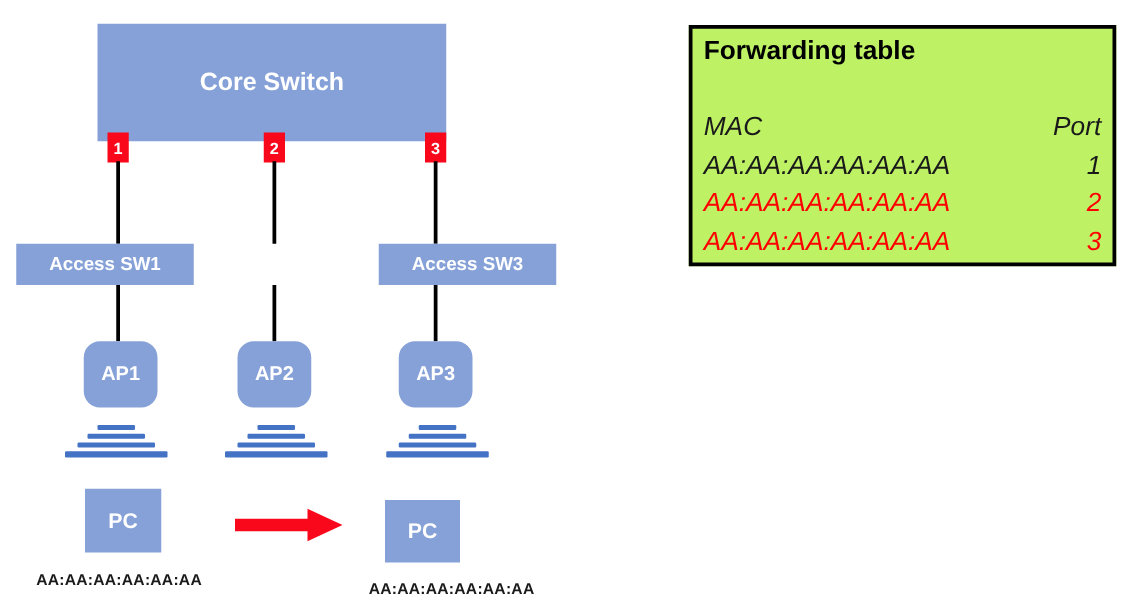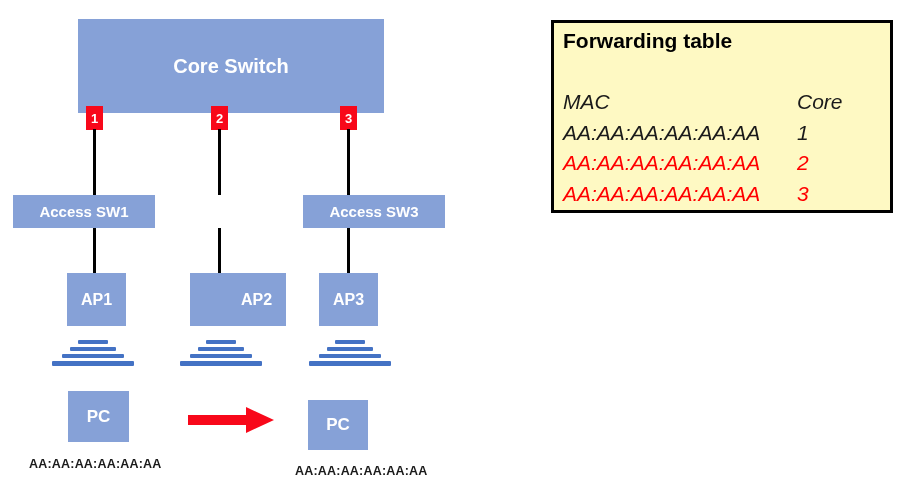--- a/index.html
+++ b/index.html
@@ -14,28 +14,28 @@
   .node {
     position: absolute;
     background: #86A1D7;
     color: #ffffff;
     display: flex;
     align-items: center;
     justify-content: center;
     font-weight: bold;
     text-align: center;
   }
-  .core    { left: 78px;  top: 19px;  width: 306px; height: 94px; font-size: 20px; }
+  .core    { left: 78px;  top: 19px;  width: 279px; height: 94px; font-size: 20px; }
   .accsw   { top: 195px; width: 142px; height: 33px; font-size: 15px; }
   .accsw1  { left: 13px; }
   .accsw2  { left: 160px; }
   .accsw3  { left: 303px; }
-  .ap      { top: 273px; width: 59px; height: 53px; font-size: 16px; }
+  .ap      { top: 273px; width: 59px; height: 53px; font-size: 16px; border-radius: 13px; }
   .ap1     { left: 67px; }
-  .ap2     { left: 190px; padding-left: 37px; }
+  .ap2     { left: 190px; }
   .ap3     { left: 319px; text-align: right; }
   .pc      { width: 61px; height: 51px; font-size: 17px; }
   .pc1     { left: 68px;  top: 391px; }
   .pc2     { left: 308px; top: 400px; width: 60px; height: 50px; }
 
   .port {
     position: absolute;
     top: 106px; width: 17px; height: 24px;
     background: #F8081A;
     color: #ffffff;
@@ -98,31 +98,31 @@
     border-bottom: 13px solid transparent;
     border-left: 28px solid #F8081A;
   }
 
   .fwd-table {
     position: absolute;
     left: 551px; top: 20px;
     width: 342px; height: 193px;
     border: 3px solid #000000;
     box-sizing: border-box;
-    background: #fef9c3;
+    background: #bef264;
     padding: 5px 9px;
   }
   .fwd-title {
     font-size: 21px;
     font-weight: bold;
     color: #000000;
     line-height: 26px;
   }
   .fwd-rows { margin-top: 33px; font-size: 21px; font-style: italic; line-height: 30.5px; }
-  .fwd-row { display: flex; color: #1a1a1a; }
+  .fwd-row { display: flex; color: #1a1a1a; justify-content: space-between; }
   .fwd-row .mac-col { width: 234px; flex: none; white-space: nowrap; }
   .fwd-row .port-col { flex: none; }
   .fwd-row.red { color: #FF0000; }
 </style>
 </head>
 <body>
 
 <div class="canvas">
 
   <div class="node core">
@@ -196,21 +196,21 @@
   <div class="node pc pc2">
     <span>PC</span>
   </div>
   <div class="mac-label mac2">AA:AA:AA:AA:AA:AA</div>
 
   <div class="fwd-table">
     <div class="fwd-title">Forwarding table</div>
     <div class="fwd-rows">
       <div class="fwd-row header">
         <span class="mac-col">MAC</span>
-        <span class="port-col">Core</span>
+        <span class="port-col">Port</span>
       </div>
       <div class="fwd-row">
         <span class="mac-col">AA:AA:AA:AA:AA:AA</span>
         <span class="port-col">1</span>
       </div>
       <div class="fwd-row red">
         <span class="mac-col">AA:AA:AA:AA:AA:AA</span>
         <span class="port-col">2</span>
       </div>
       <div class="fwd-row red">

